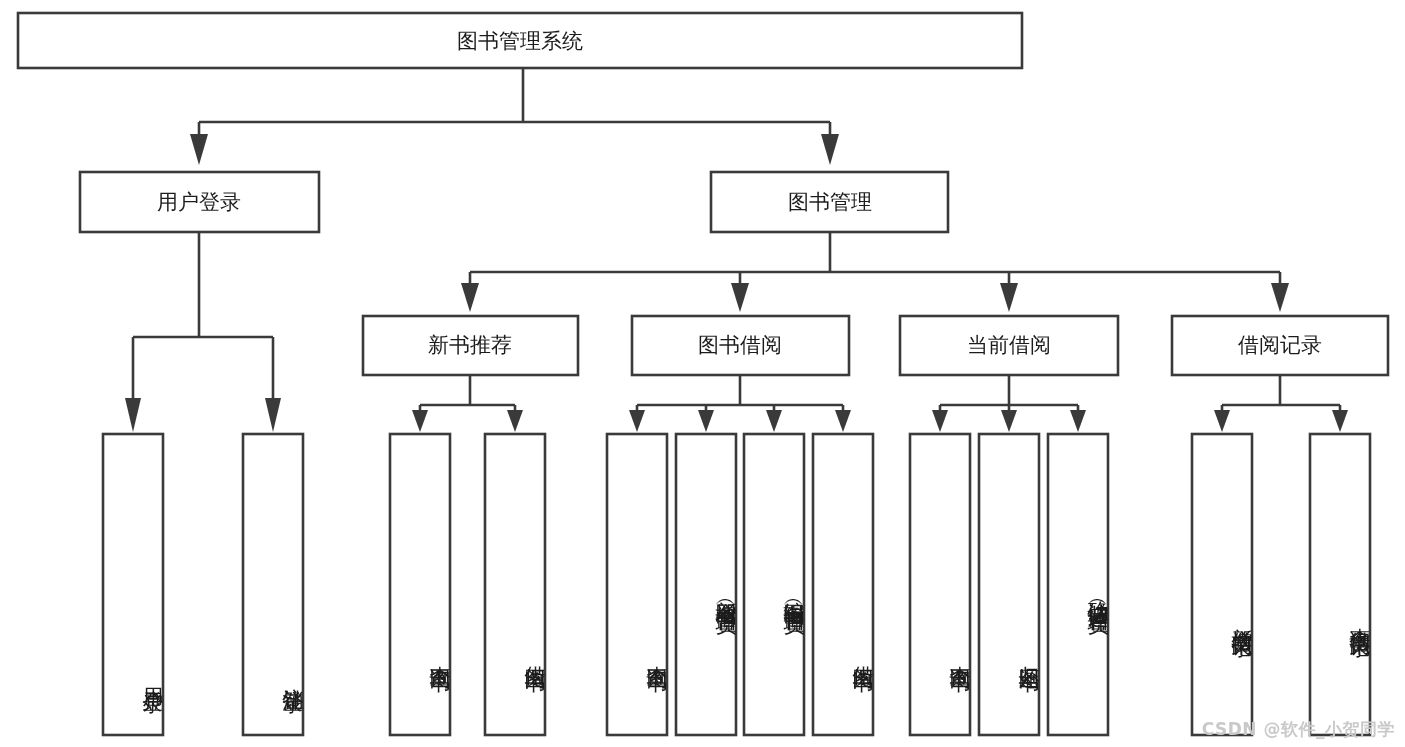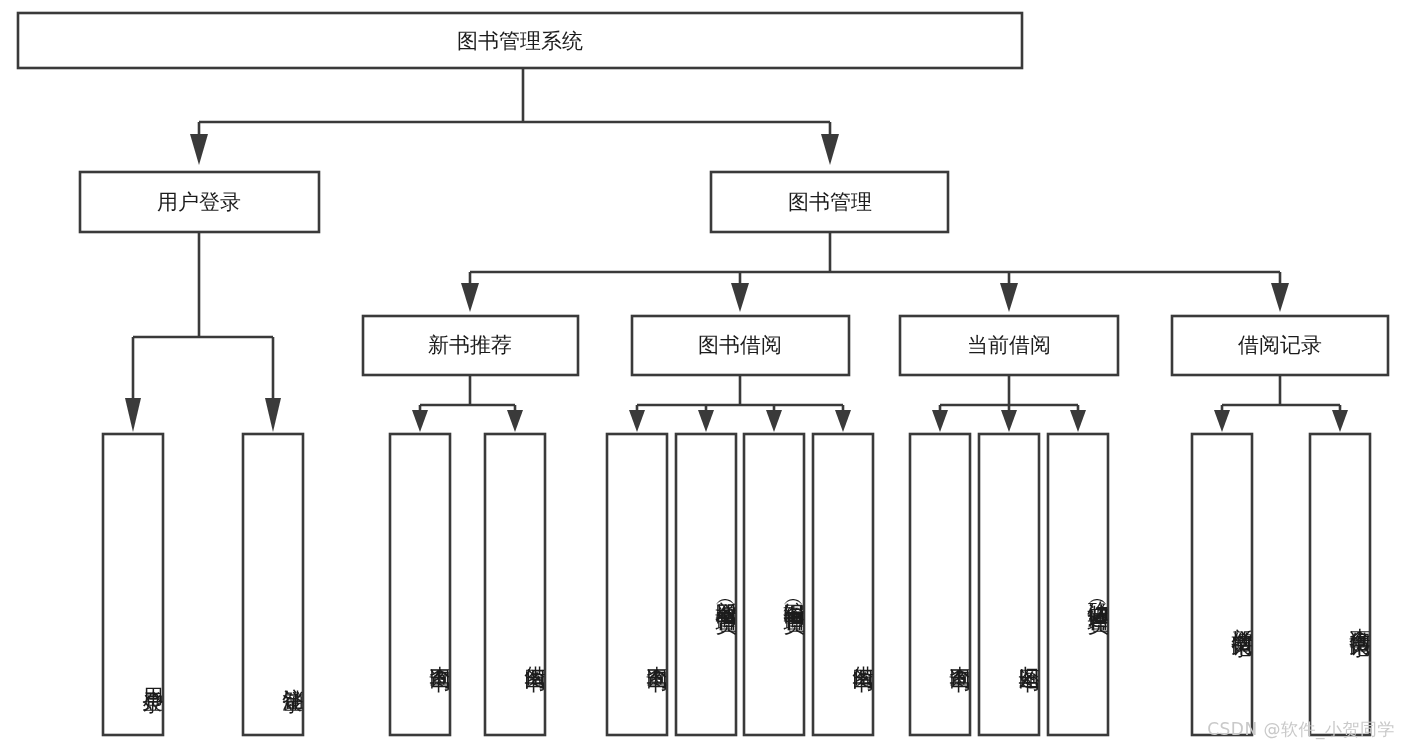--- a/index.html
+++ b/index.html
@@ -69,20 +69,21 @@
   }
   .watermark {
     position: absolute;
     right: 10px;
     bottom: 6px;
     font-family: "DejaVu Sans", "Liberation Sans", sans-serif;
     font-size: 17px;
     color: #c9c9c9;
     letter-spacing: 0.5px;
     white-space: nowrap;
+    font-weight: bold;
   }
 </style>
 </head>
 <body>
 
 <div id="diagram-root">
 
   <svg id="flow" viewBox="0 0 1405 747">
 
     <g>

